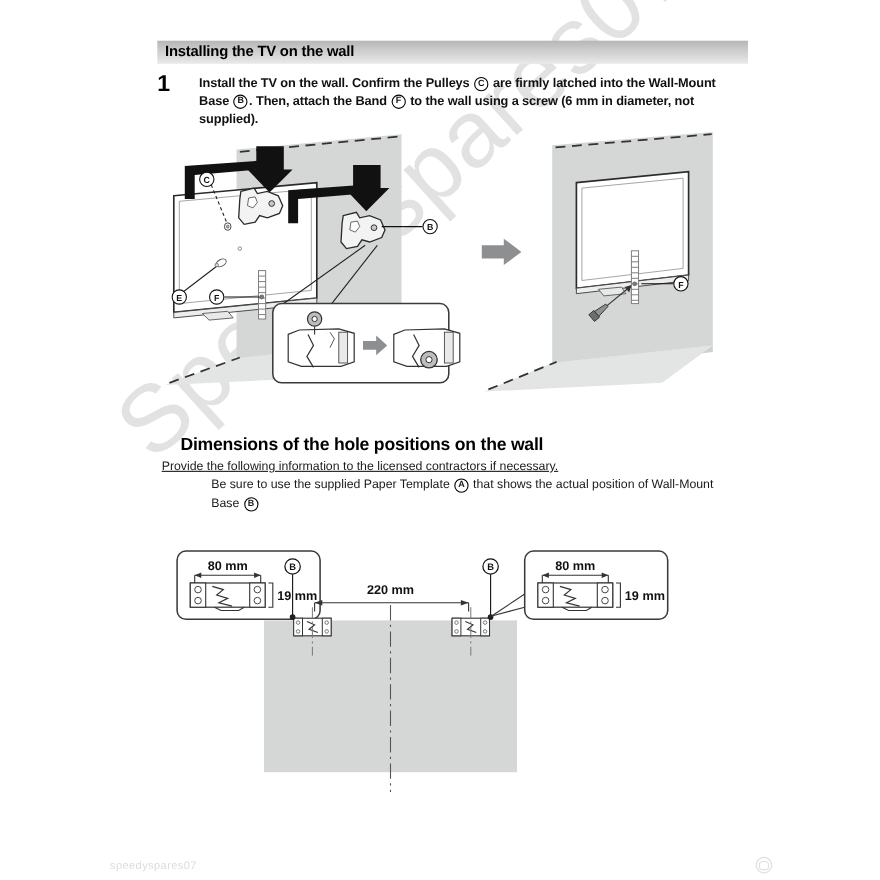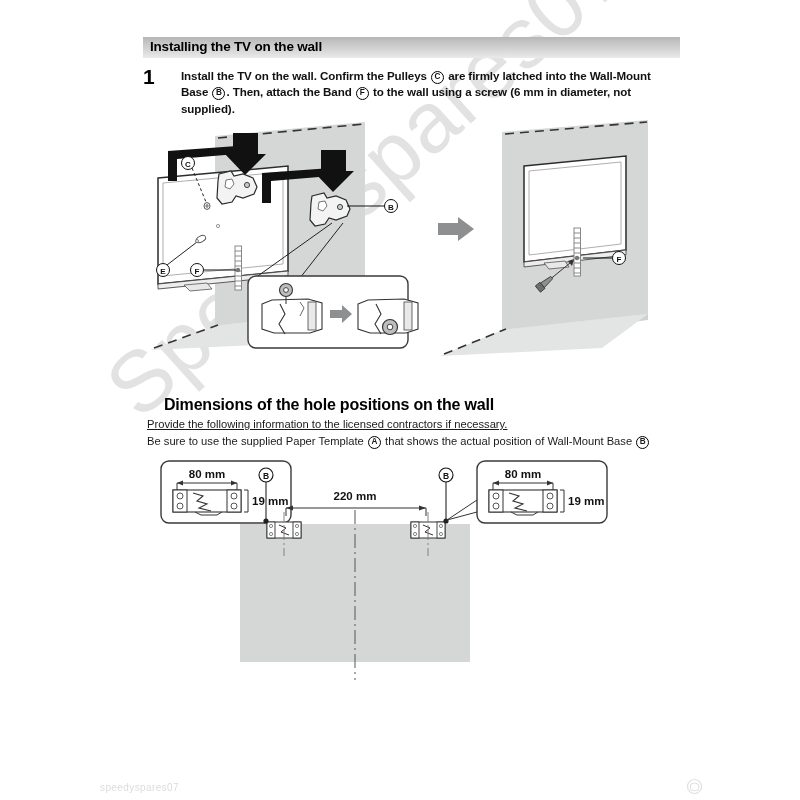--- a/index.html
+++ b/index.html
@@ -127,26 +127,26 @@
   #dim-body {
     position: absolute;
     left: 147px;
     top: 416px;
     width: 530px;
     font-size: 11.2px;
     line-height: 1.5;
     color: #1a1a1a;
   }
   #dim-body .line { white-space: nowrap; text-decoration: underline; }
-  #dim-body .wrap { white-space: normal; }
+  #dim-body .wrap { white-space: normal; margin-left: 45px; }
 
   
   .illus { position: absolute; }
   #illus-top { left: 140px; top: 118px; width: 540px; height: 250px; }
-  #illus-bottom { left: 155px; top: 456px; width: 500px; height: 230px; }
+  #illus-bottom { left: 155px; top: 496px; width: 500px; height: 230px; }
 
   svg { display: block; overflow: visible; }
 </style>
 </head>
 <body>
 
 <div id="page">
 
   <div class="wm-diagonal">Speedyspares07</div>
 

